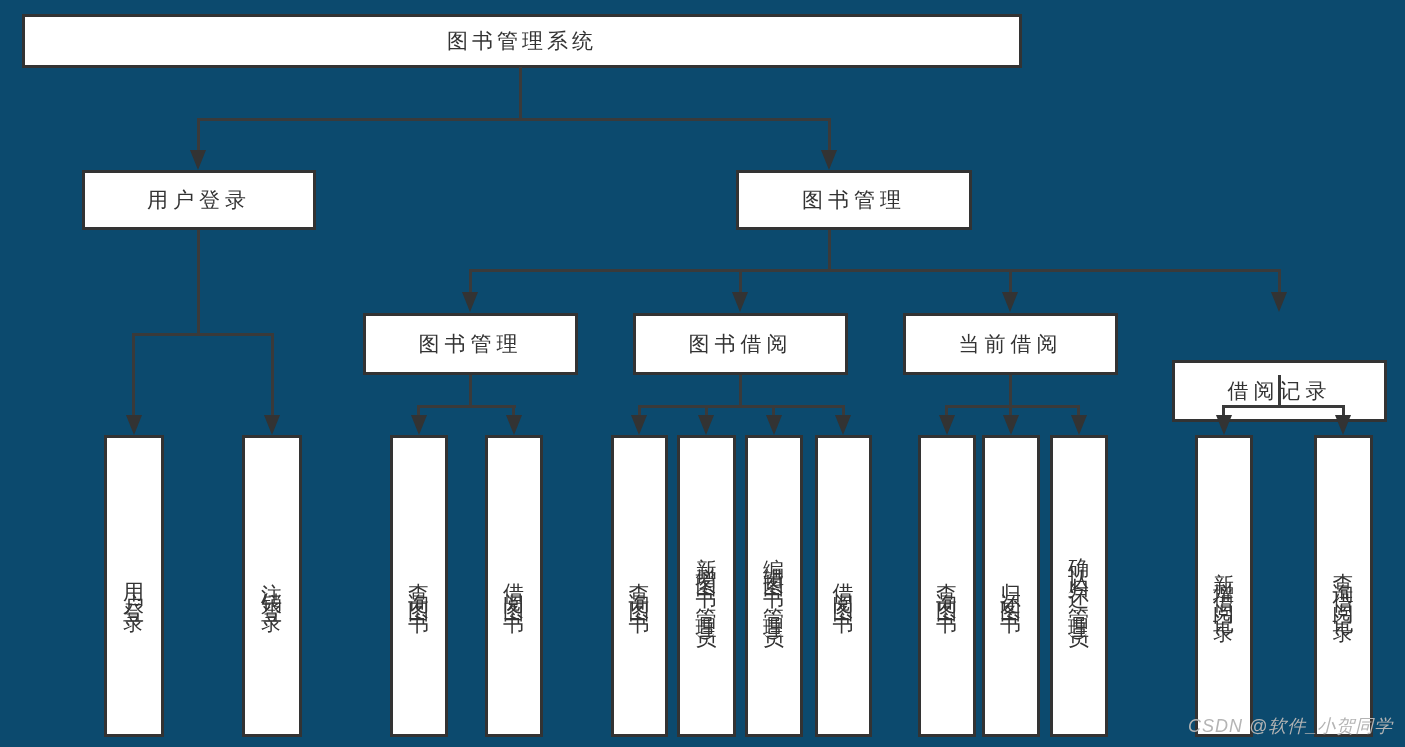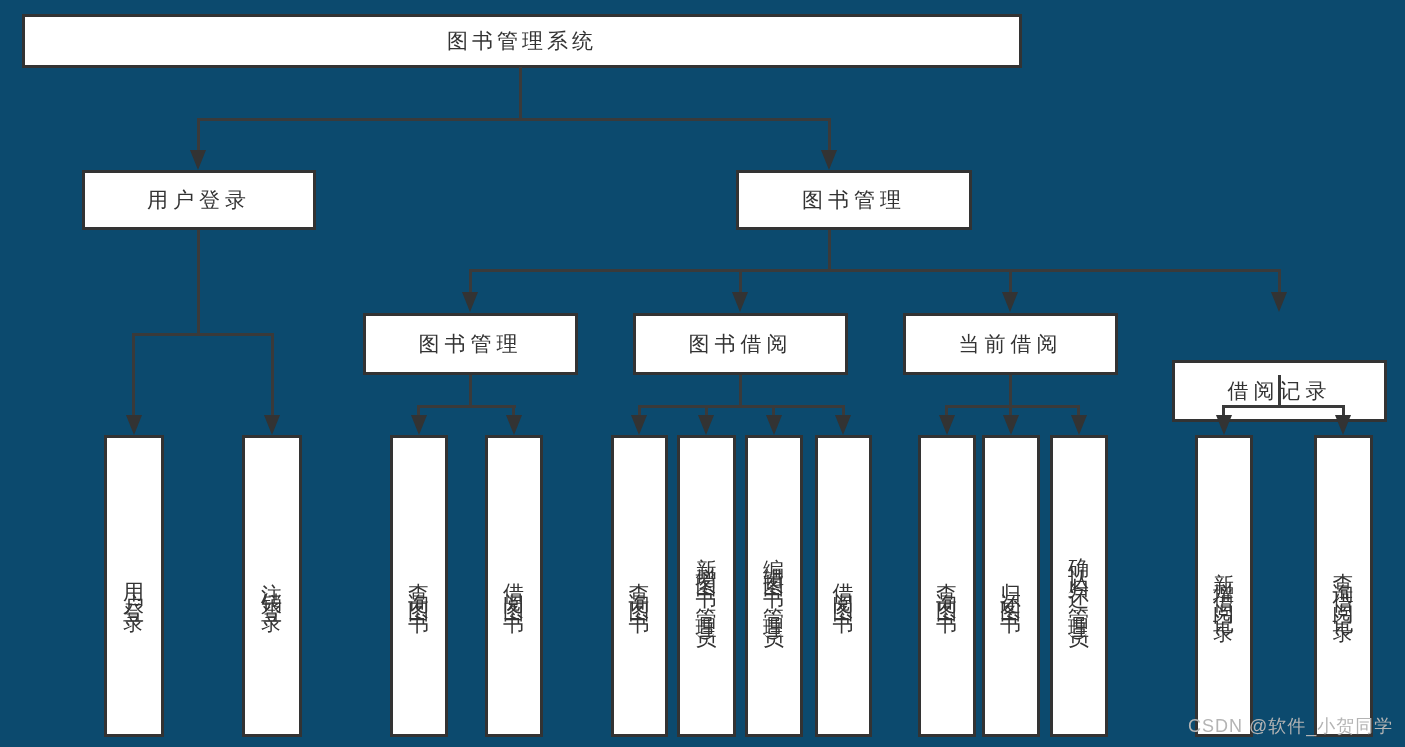--- a/index.html
+++ b/index.html
@@ -69,20 +69,21 @@
     border-top: 20px solid #333333;
   }
   .watermark {
     position: absolute;
     left: 1188px;
     top: 714px;
     font-size: 18px;
     color: #b4b4b4;
     letter-spacing: 1px;
     white-space: nowrap;
+    font-style: italic;
   }
   .title-box {
     letter-spacing: 4px;
   }
 </style>
 </head>
 <body>
 
 <div class="canvas">
 

